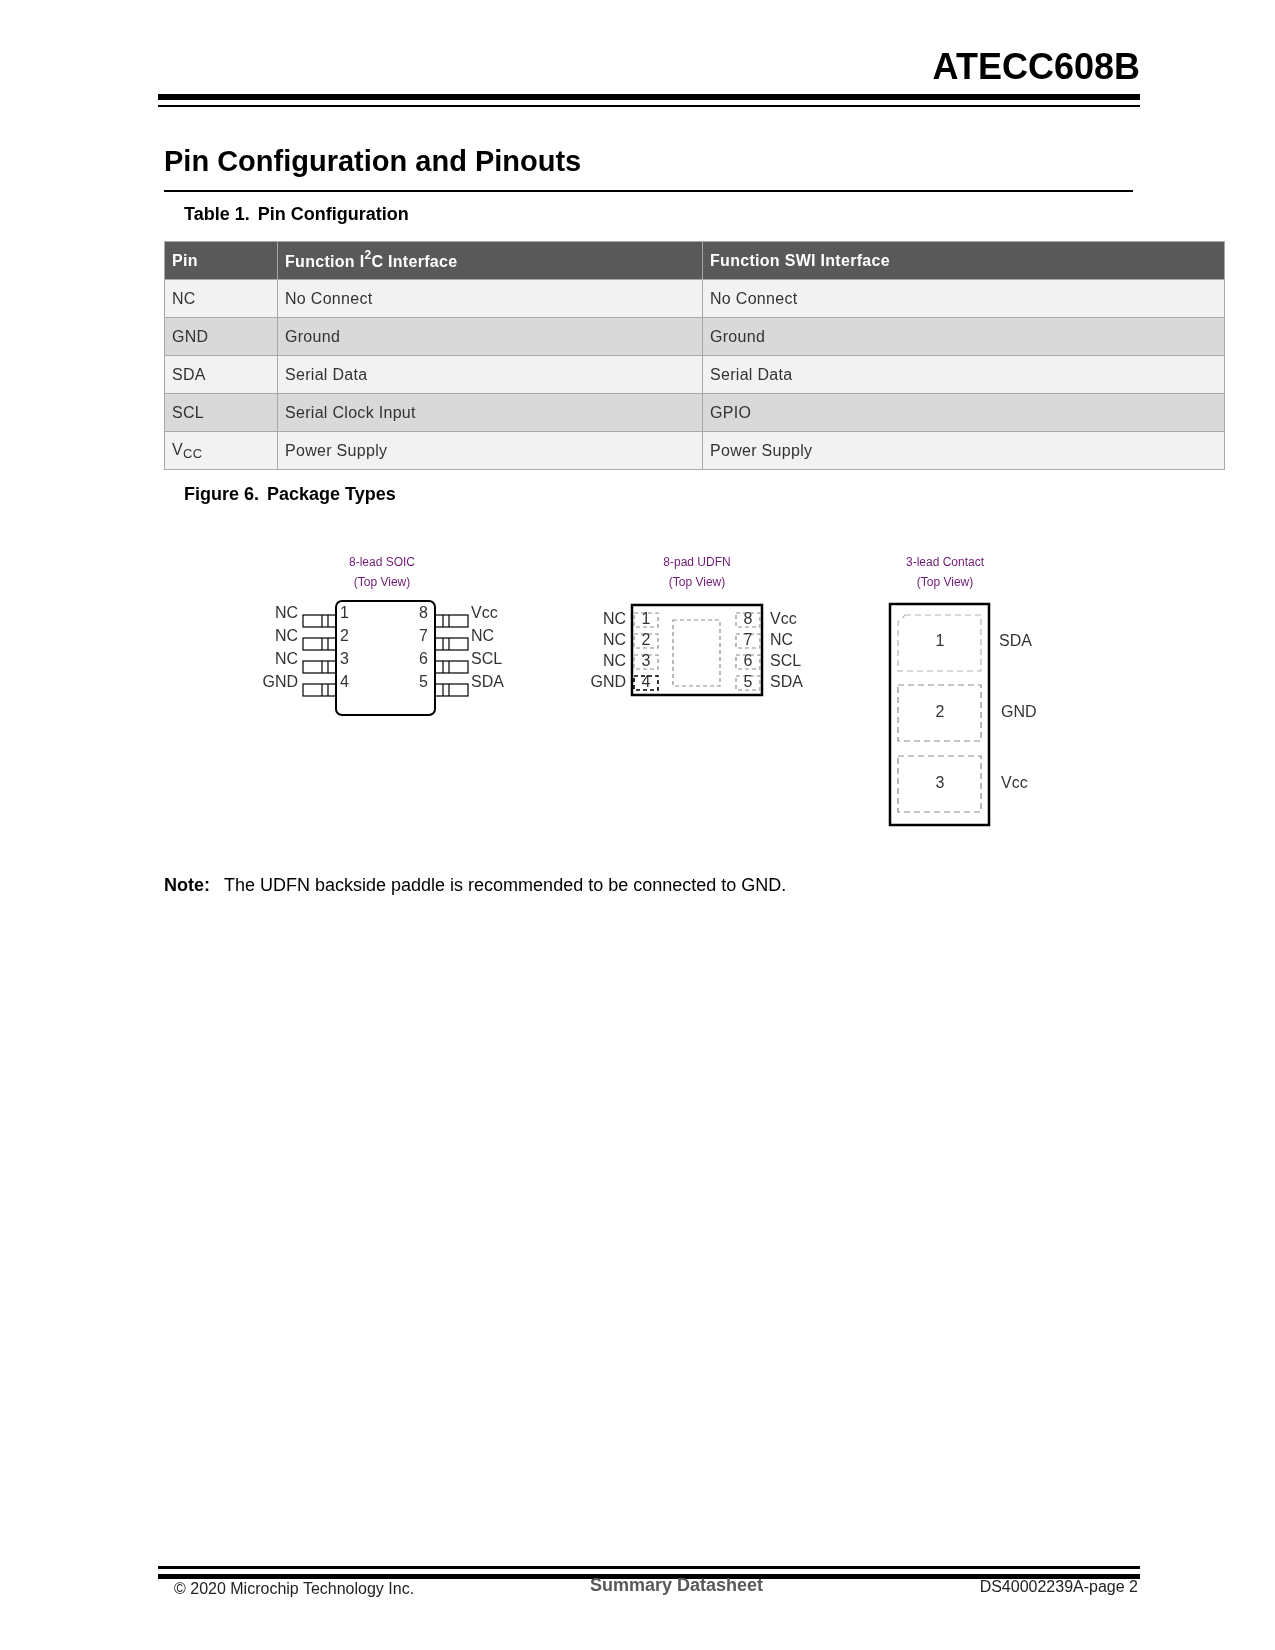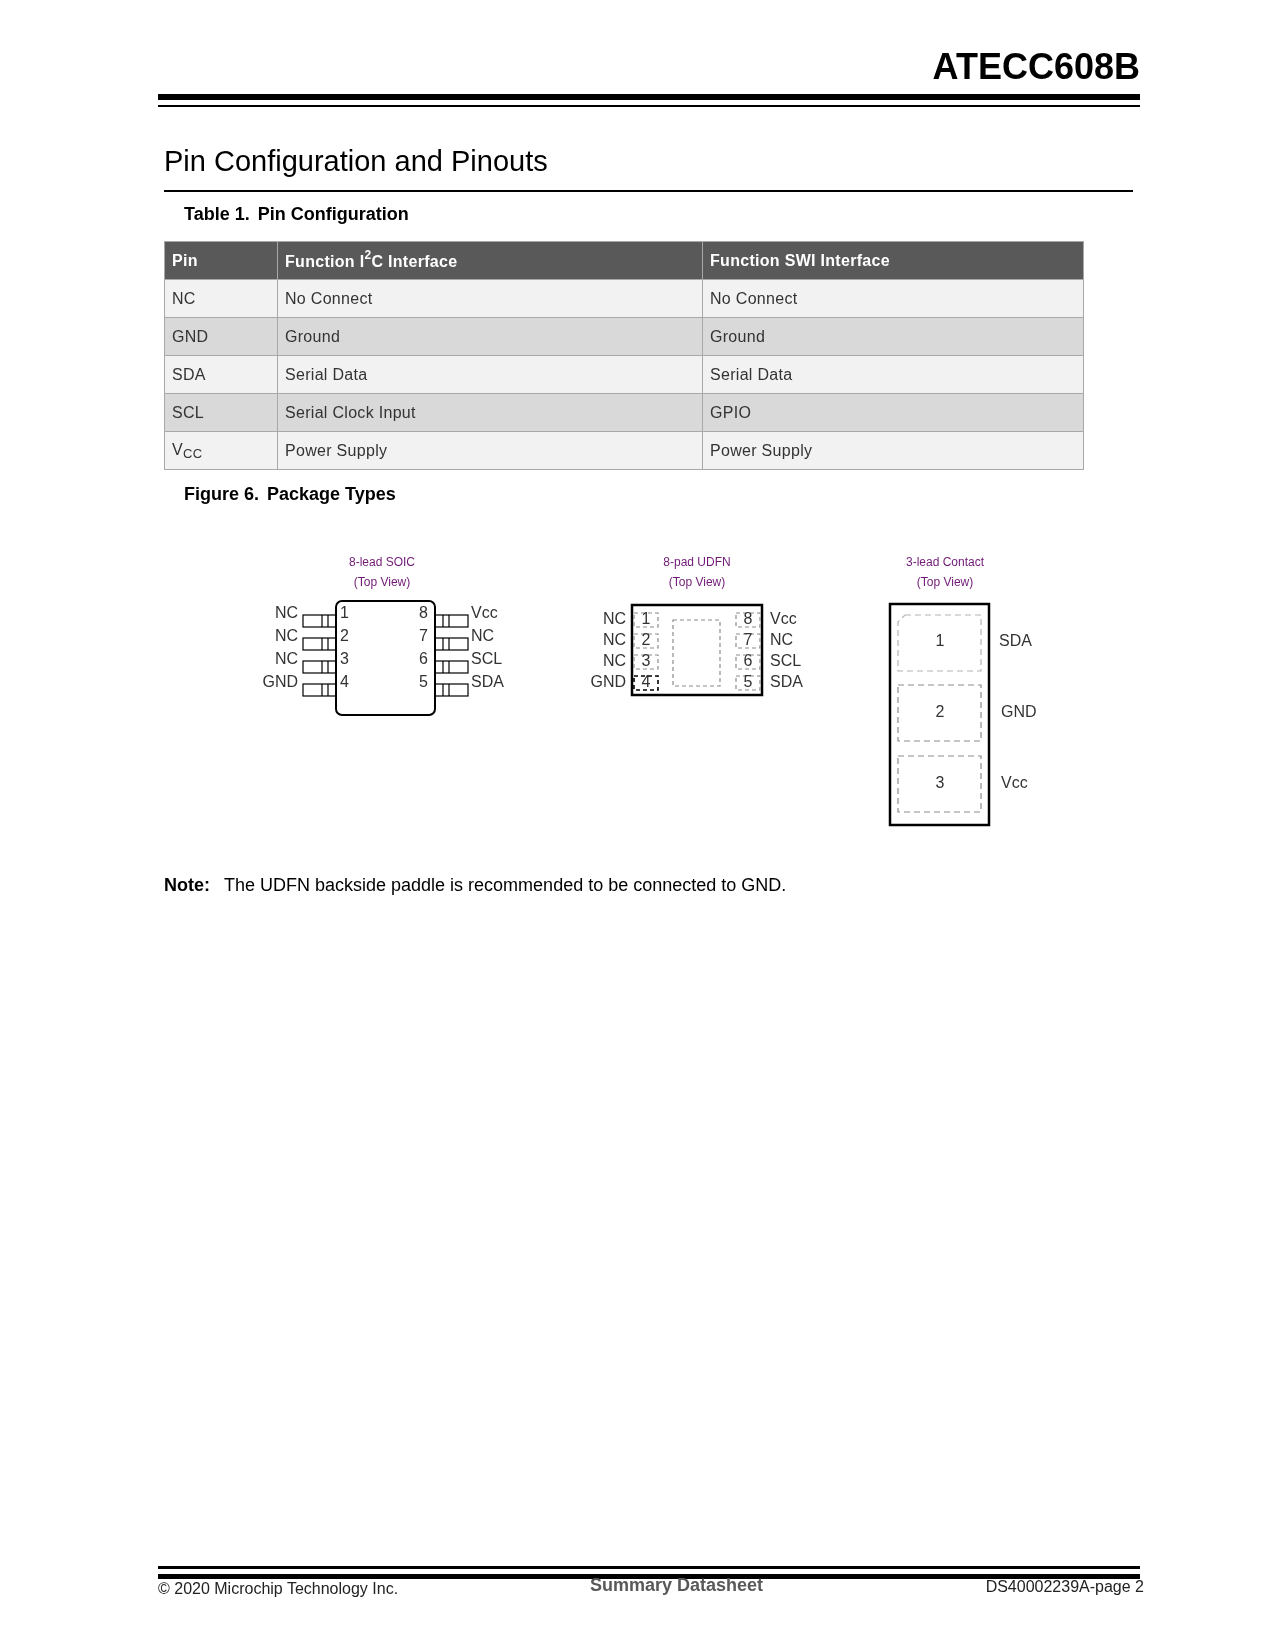--- a/index.html
+++ b/index.html
@@ -2,43 +2,43 @@
 <html><head>
 <meta charset="utf-8">
 <style>
   html, body { margin: 0; padding: 0; background: #ffffff; }
   body { width: 1275px; height: 1650px; position: relative; overflow: hidden;
          font-family: "Liberation Sans", sans-serif; color: #000; }
   .abs { position: absolute; }
   .doc-title { right: 135px; top: 47px; font-size: 36px; font-weight: bold; letter-spacing: 0px; line-height: 40px; white-space: nowrap; }
   .rule-thick { left: 158px; width: 982px; height: 6px; background: #000; }
   .rule-thin { left: 158px; width: 982px; height: 2px; background: #000; }
-  .section-title { left: 164px; top: 144px; font-size: 29px; font-weight: normal; line-height: 34px; white-space: nowrap; }
+  .section-title { left: 164px; top: 144px; font-size: 29px; font-weight: bold; line-height: 34px; white-space: nowrap; }
   .section-rule { left: 164px; top: 190px; width: 969px; height: 2px; background: #000; }
   .caption { font-size: 18px; font-weight: bold; white-space: nowrap; margin-left: 20px; }
   .caption .num { margin-right: 8px; }
 
-  table.pins { position: absolute; left: 164px; top: 241px; width: 920px; border-collapse: collapse; font-size: 16px; }
+  table.pins { position: absolute; left: 164px; top: 241px; width: 1061px; border-collapse: collapse; font-size: 16px; }
   table.pins th, table.pins td { border: 1px solid #a8a8a8; text-align: left; padding: 0 7px; height: 37px; font-weight: normal; letter-spacing: 0.3px; white-space: nowrap; }
   table.pins th { background: #595959; color: #fff; font-weight: bold; }
   table.pins tr.odd td { background: #f2f2f2; color: #333; }
   table.pins tr.even td { background: #d9d9d9; color: #333; }
   table.pins col.c1 { width: 113px; }
   table.pins col.c2 { width: 425px; }
   sup.s { font-size: 12px; position: relative; top: -2px; }
   sub.s { font-size: 13px; vertical-align: -3px; }
 
   .diagram-label { font-size: 12px; color: #701a75; text-align: center; line-height: 20px; white-space: nowrap; }
   .pkg-text { font-size: 16px; color: #333; white-space: nowrap; line-height: 18px; }
   .note { left: 164px; top: 875px; font-size: 18px; white-space: nowrap; text-align: right; }
   .note .nl { font-weight: bold; margin-right: 14px; }
 
-  .footer-left { left: 158px; top: 1580px; font-size: 16px; color: #222; white-space: nowrap; }
+  .footer-left { left: 174px; top: 1580px; font-size: 16px; color: #222; white-space: nowrap; }
   .footer-mid { left: 590px; top: 1575px; font-size: 18px; font-weight: bold; color: #595959; white-space: nowrap; }
-  .footer-right { right: 131px; top: 1578px; font-size: 16px; color: #222; white-space: nowrap; }
+  .footer-right { right: 137px; top: 1578px; font-size: 16px; color: #222; white-space: nowrap; }
 </style>
 </head>
 <body>
 
 <div class="abs doc-title">ATECC608B</div>
 <div class="abs rule-thick" style="top:94px;"></div>
 <div class="abs rule-thin" style="top:105px;"></div>
 
 <div class="abs section-title">Pin Configuration and Pinouts</div>
 <div class="abs section-rule"></div>

